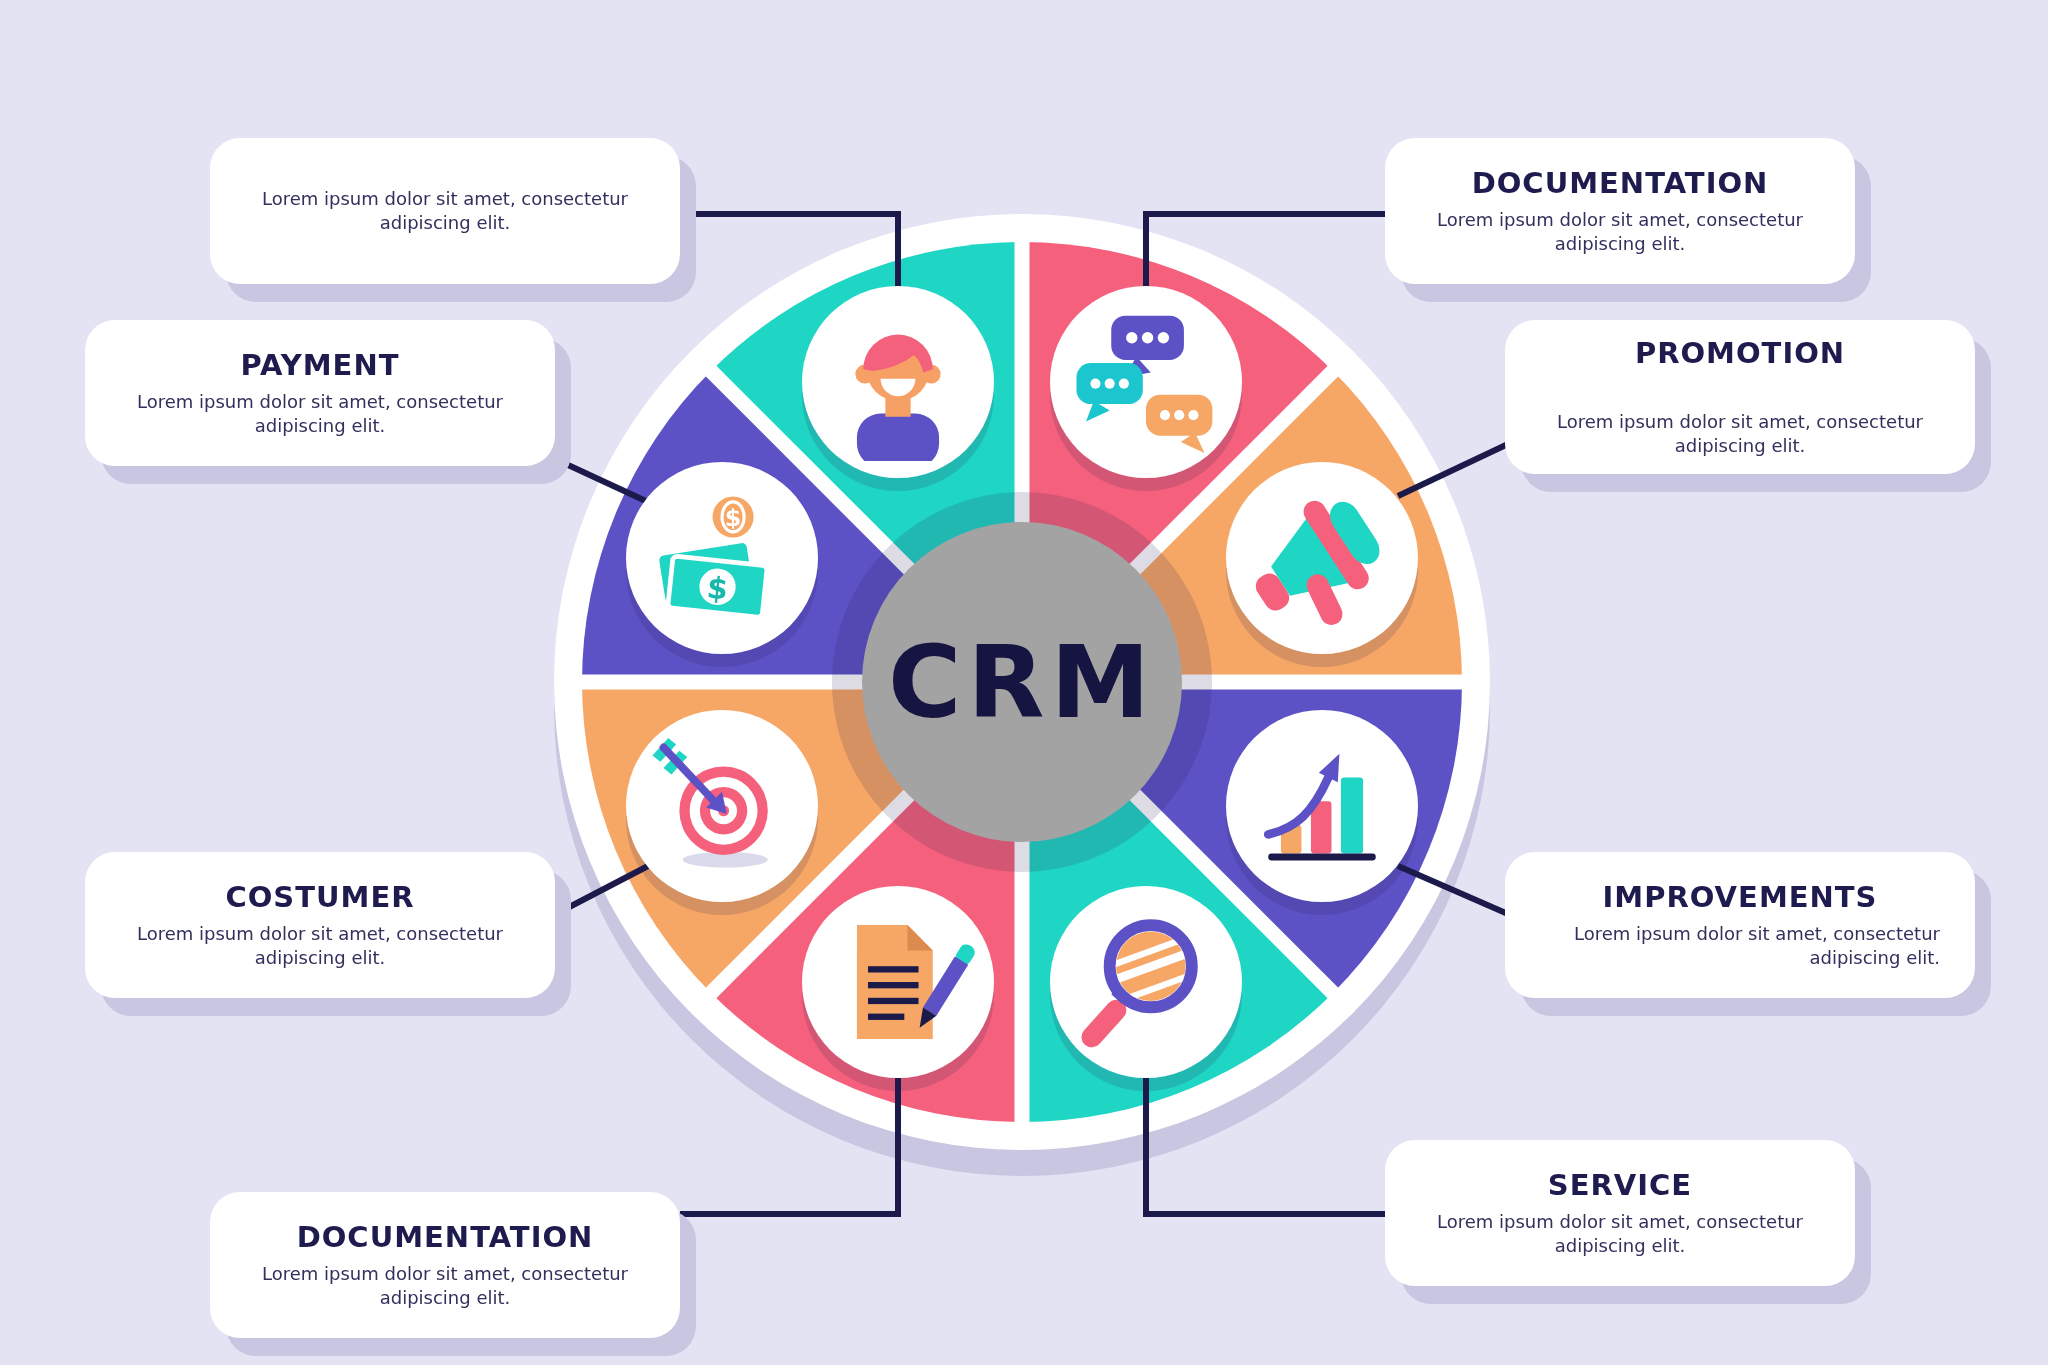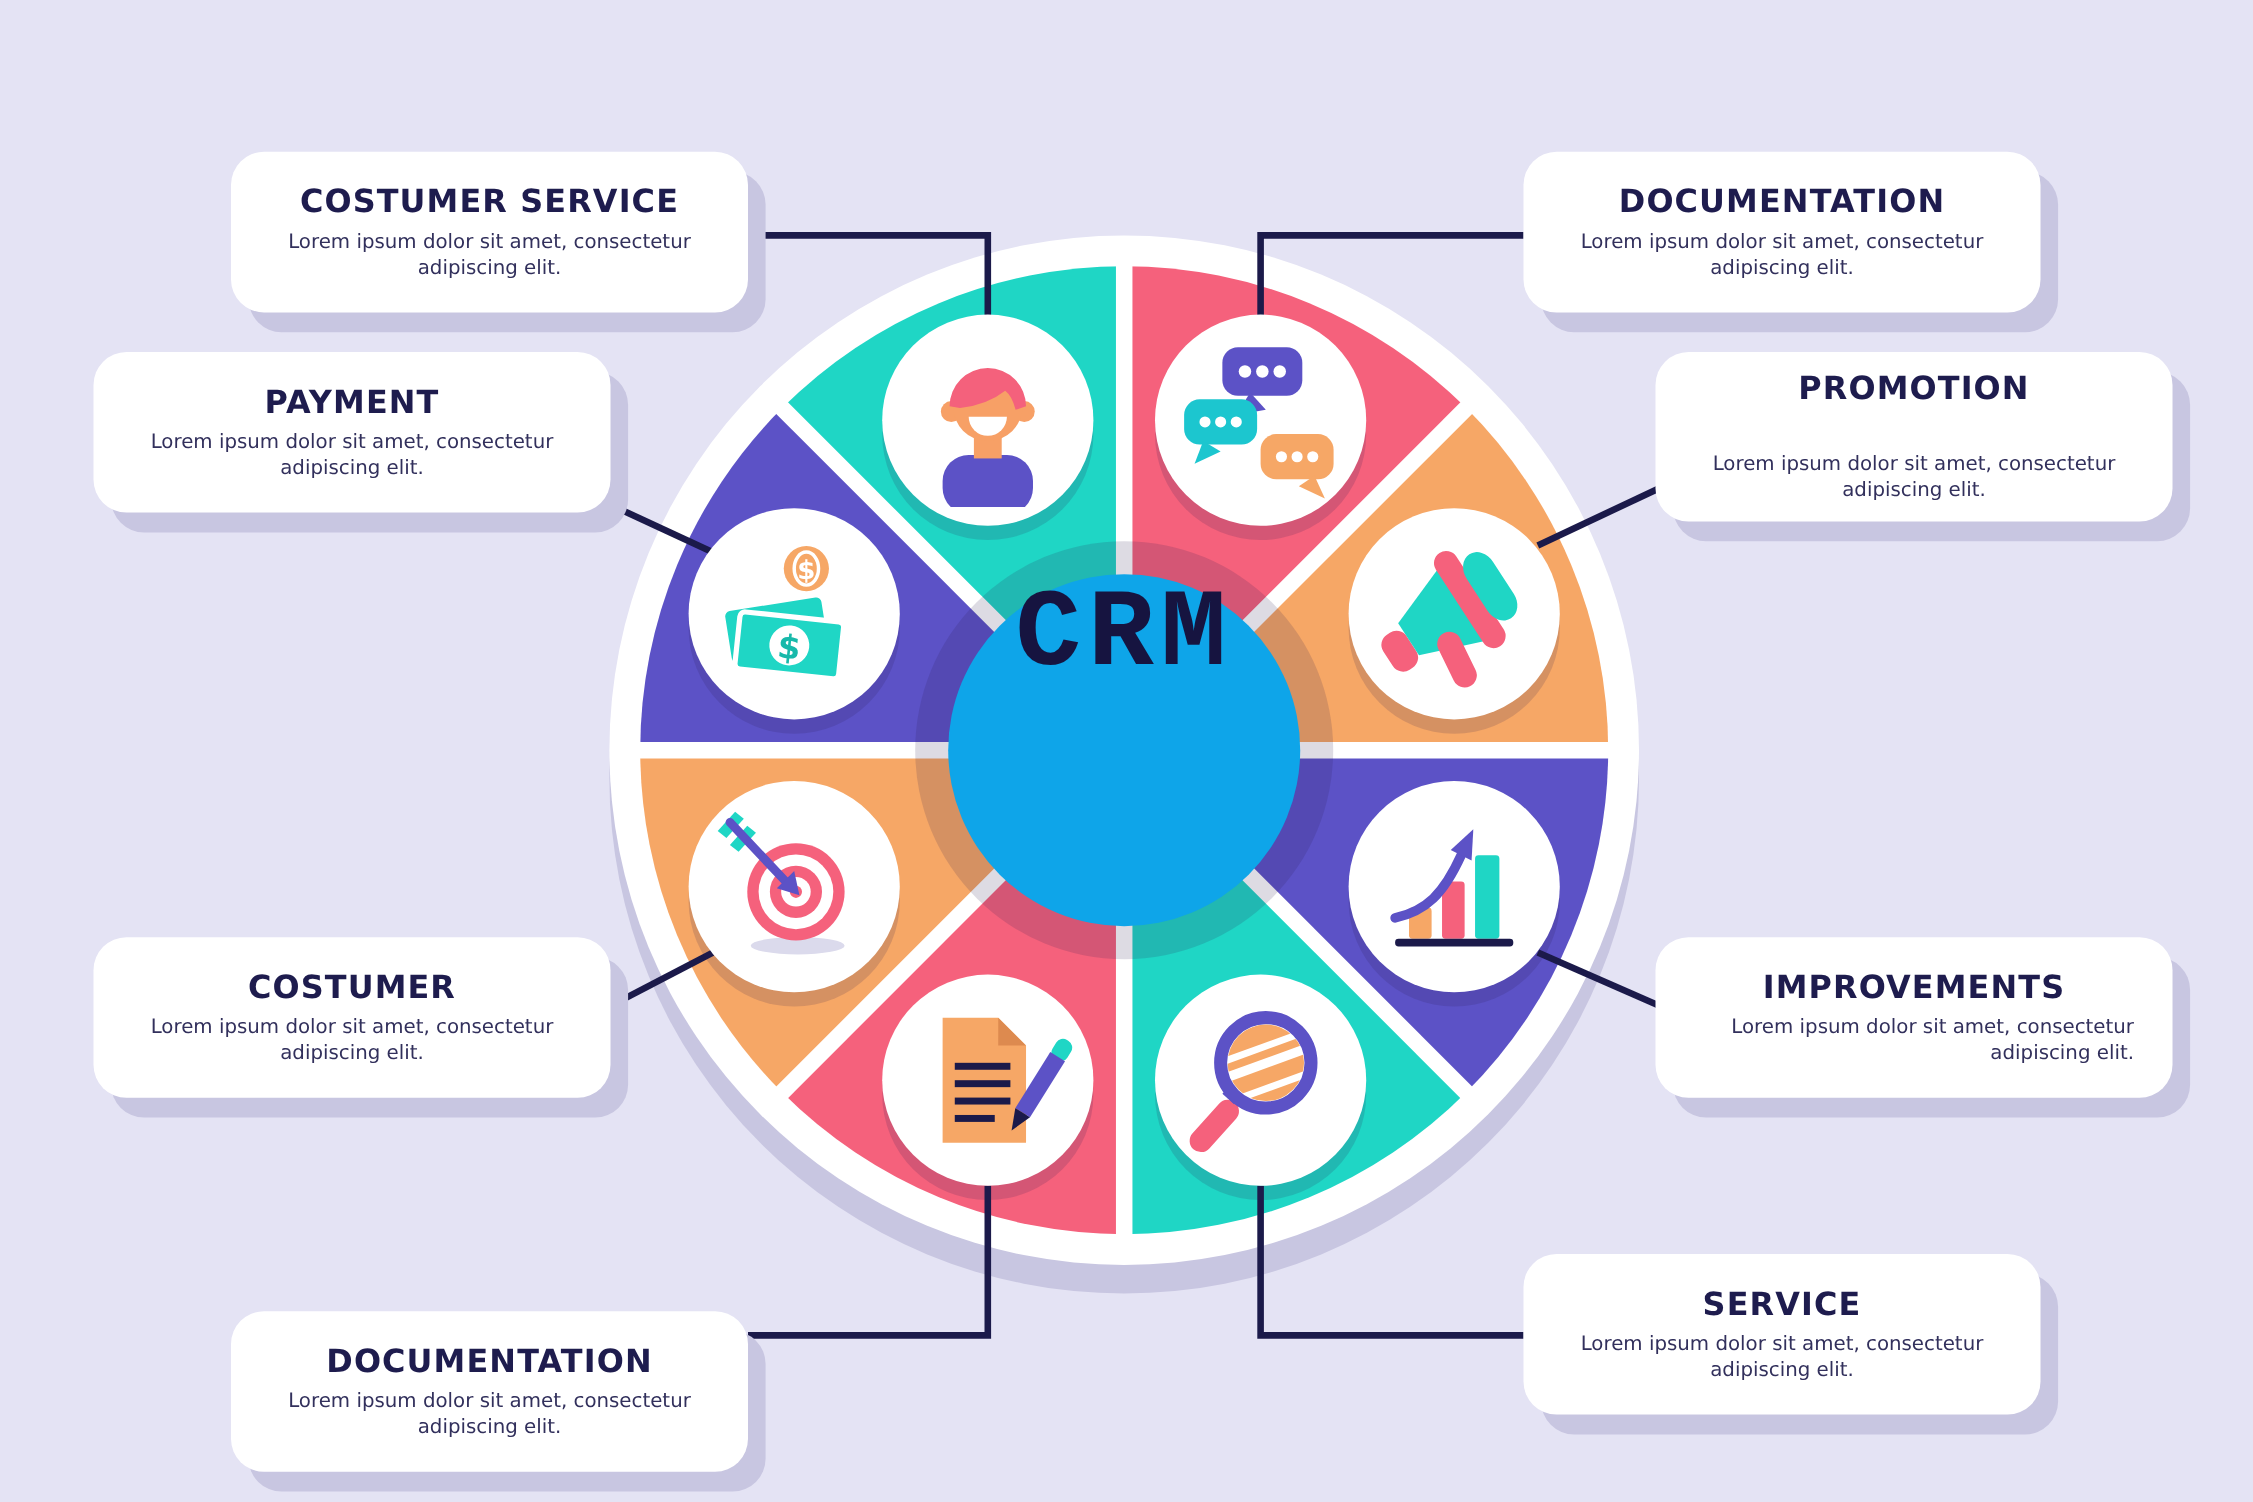--- a/index.html
+++ b/index.html
@@ -54,22 +54,22 @@
   .pos-ic-improve{left:1226px;top:710px;}
   .pos-ic-analysis{left:1050px;top:886px;}
   .pos-ic-doc{left:802px;top:886px;}
   .pos-ic-marketing{left:626px;top:710px;}
   .pos-ic-payment{left:626px;top:462px;}
 
   
   .center-circle{
     position:absolute;z-index:2;
     left:862px;top:522px;width:320px;height:320px;border-radius:50%;
-    background:#0ea5e9;
-    display:flex;align-items:flex-start;justify-content:center;font-family:Liberation Mono, monospace;
+    background:#a3a3a3;
+    display:flex;align-items:center;justify-content:center;
   }
   .center-label{
     font-size:100px;font-weight:900;letter-spacing:6px;
     color:#161440;
   }
 </style>
 </head>
 <body>
 
 <div class="stage">
@@ -237,21 +237,20 @@
       <ellipse cx="57" cy="24" rx="7" ry="9.5" fill="none" stroke="#ffffff" stroke-width="2"></ellipse>
       <text x="57" y="30" text-anchor="middle" font-size="15" font-weight="bold" fill="#ffffff" font-family="DejaVu Sans, sans-serif">$</text>
     </svg>
   </div>
 
   <div class="center-circle">
     <div class="center-label">CRM</div>
   </div>
 
   <div class="callout pos-cs">
-    <h3 class="co-title">COSTUMER  SERVICE</h3>
     <p class="co-body">Lorem ipsum dolor sit amet, consectetur adipiscing elit.</p>
   </div>
 
   <div class="callout pos-payment">
     <h3 class="co-title">PAYMENT</h3>
     <p class="co-body">Lorem ipsum dolor sit amet, consectetur adipiscing elit.</p>
   </div>
 
   <div class="callout pos-marketing">
     <h3 class="co-title">COSTUMER</h3>

